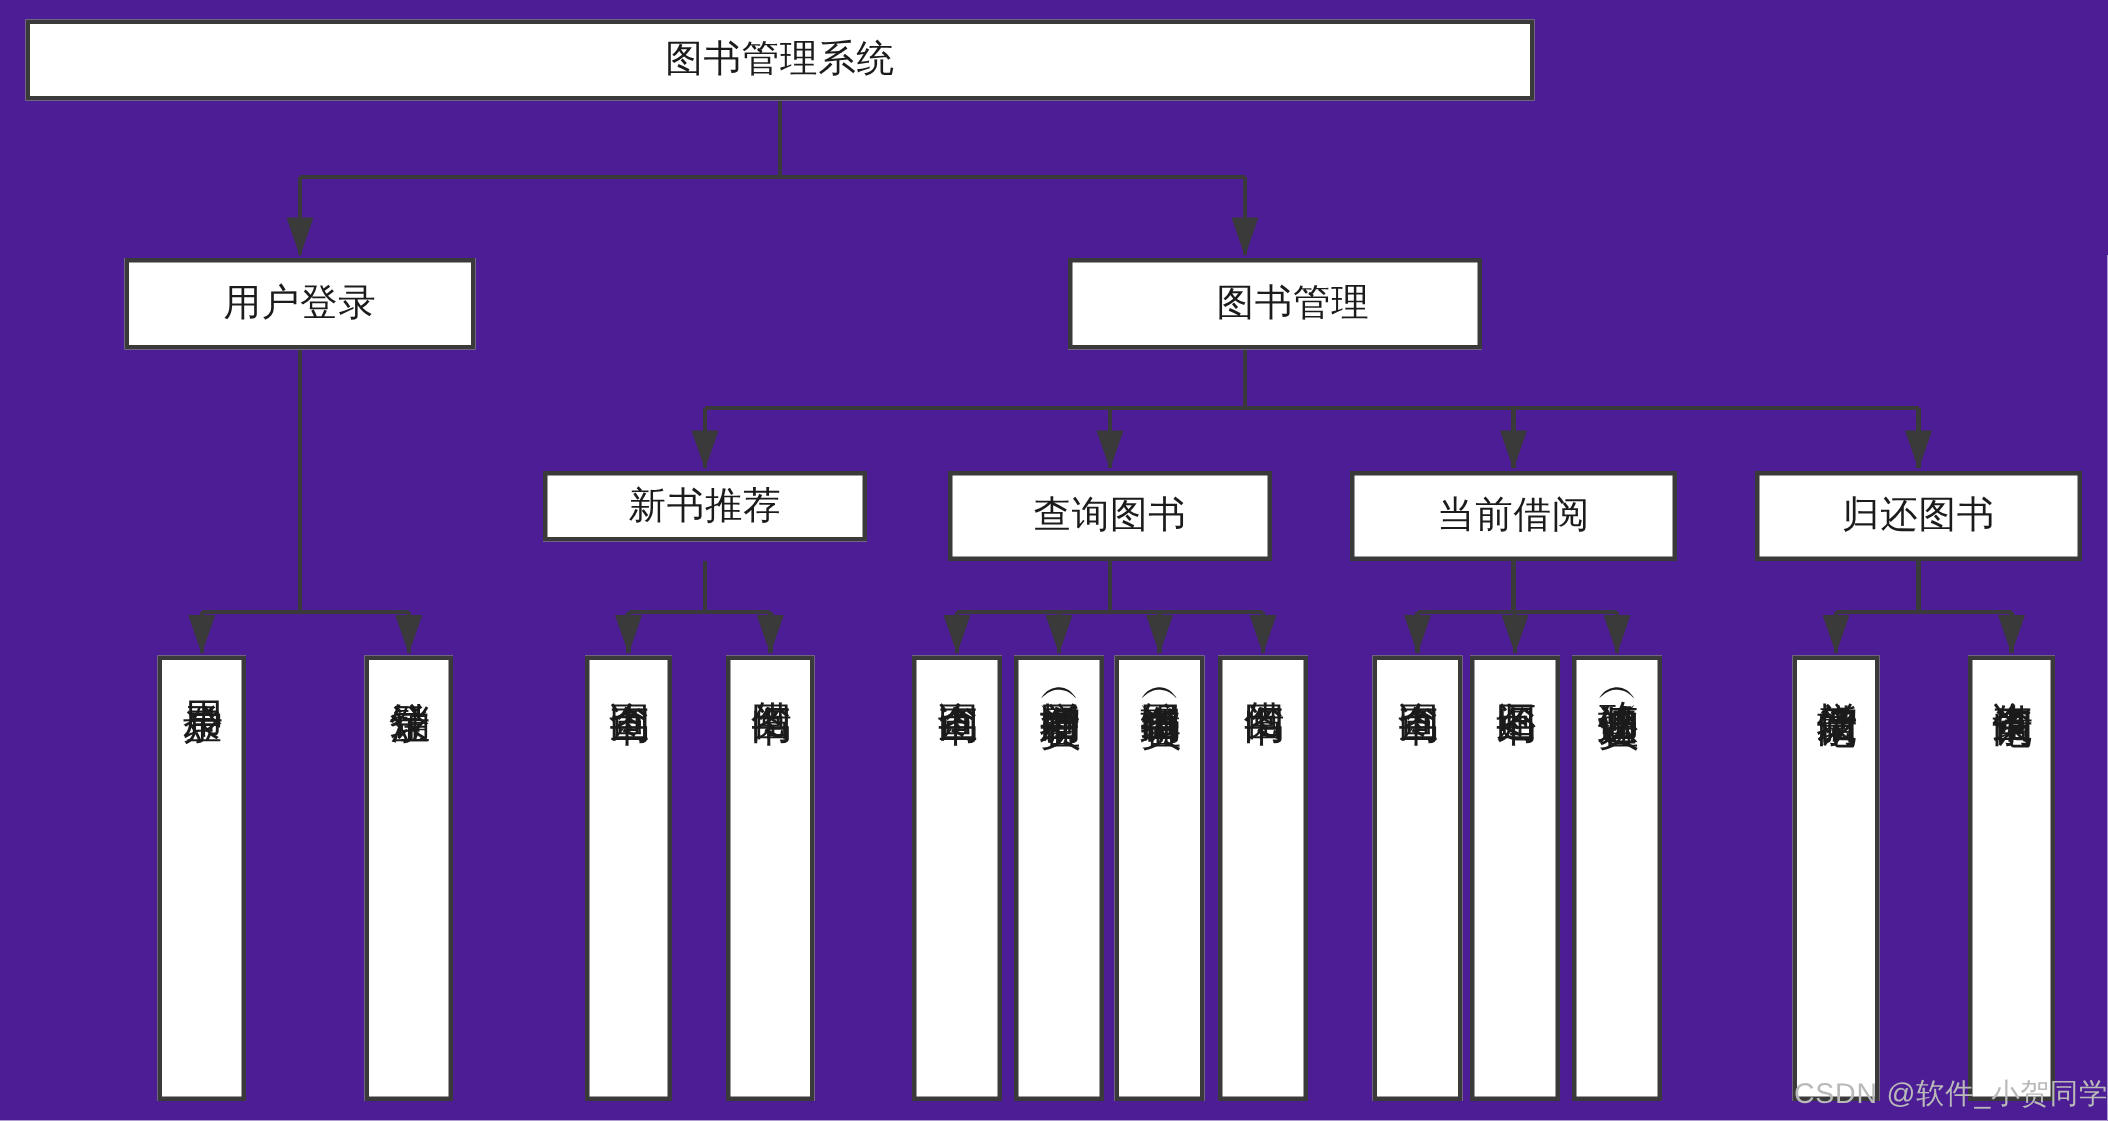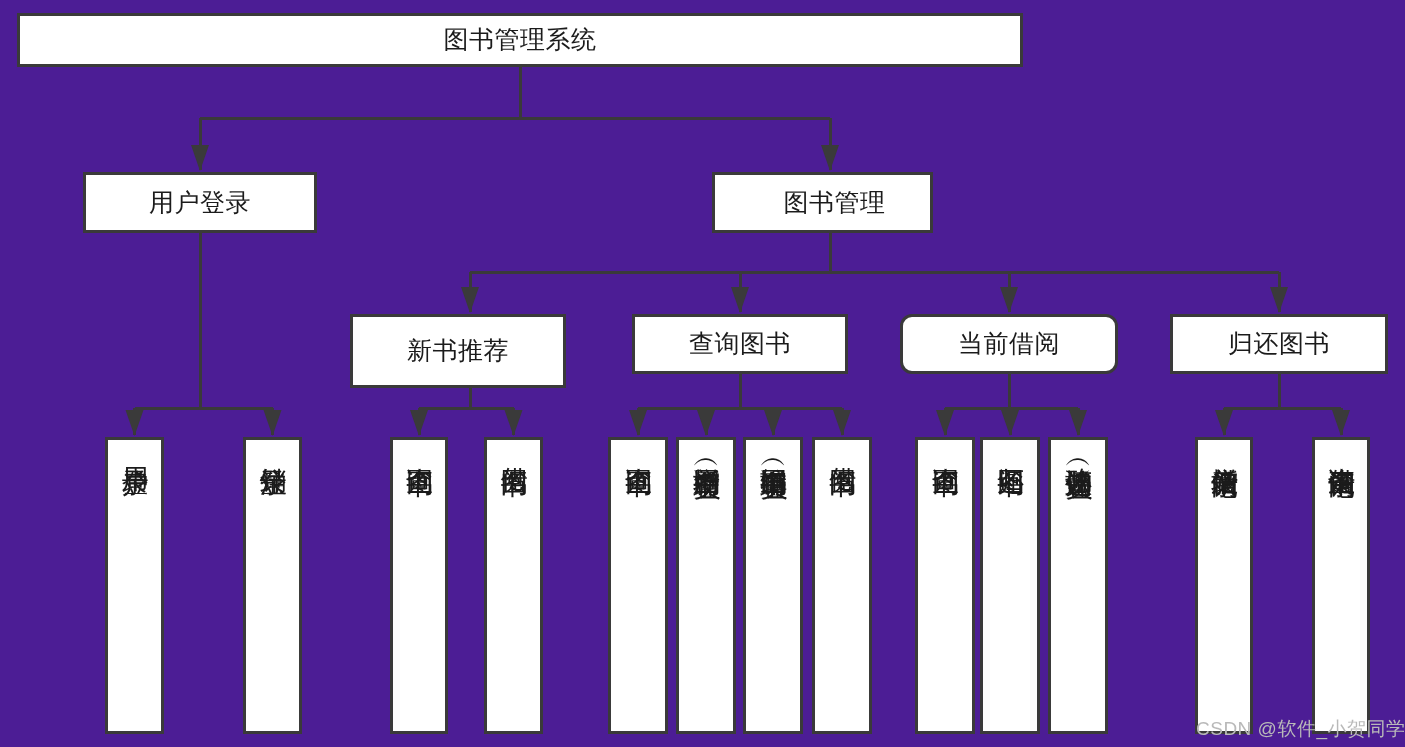--- a/index.html
+++ b/index.html
@@ -124,30 +124,30 @@
       <line x1="1341" y1="408" x2="1341" y2="435" stroke="#3a3a3a" stroke-width="3" shape-rendering="crispEdges"></line>
       <path d="M1332,410 L1350,410 L1341,436 Z" fill="#3a3a3a"></path>
     </svg>
   <div id="nodes">
       <div class="node horiz" style="left: 17px; top: 13px; width: 1006px; height: 54px;">
         <span class="label">图书管理系统</span>
       </div>
       <div class="node horiz" style="left: 83px; top: 172px; width: 234px; height: 61px;">
         <span class="label">用户登录</span>
       </div>
-      <div class="node horiz" style="left: 712px; top: 172px; width: 221px; height: 61px; padding-left: 24px;">
+      <div class="node horiz" style="left: 712px; top: 172px; width: 276px; height: 61px; padding-left: 24px;">
         <span class="label">图书管理</span>
       </div>
-      <div class="node horiz" style="left: 350px; top: 314px; width: 216px; height: 74px;">
+      <div class="node horiz" style="left: 362px; top: 314px; width: 216px; height: 47px;">
         <span class="label">新书推荐</span>
       </div>
       <div class="node horiz" style="left: 632px; top: 314px; width: 216px; height: 60px;">
         <span class="label">查询图书</span>
       </div>
-      <div class="node horiz" style="left: 900px; top: 314px; width: 218px; height: 60px; border-radius: 12px;">
+      <div class="node horiz" style="left: 900px; top: 314px; width: 218px; height: 60px;">
         <span class="label">当前借阅</span>
       </div>
       <div class="node horiz" style="left: 1170px; top: 314px; width: 218px; height: 60px;">
         <span class="label">归还图书</span>
       </div>
       <div class="node vert" style="left: 105px; top: 437px; width: 59px; height: 297px;">
         <span class="label">用户登录</span>
       </div>
       <div class="node vert" style="left: 243px; top: 437px; width: 59px; height: 297px;">
         <span class="label">注销登录</span>

